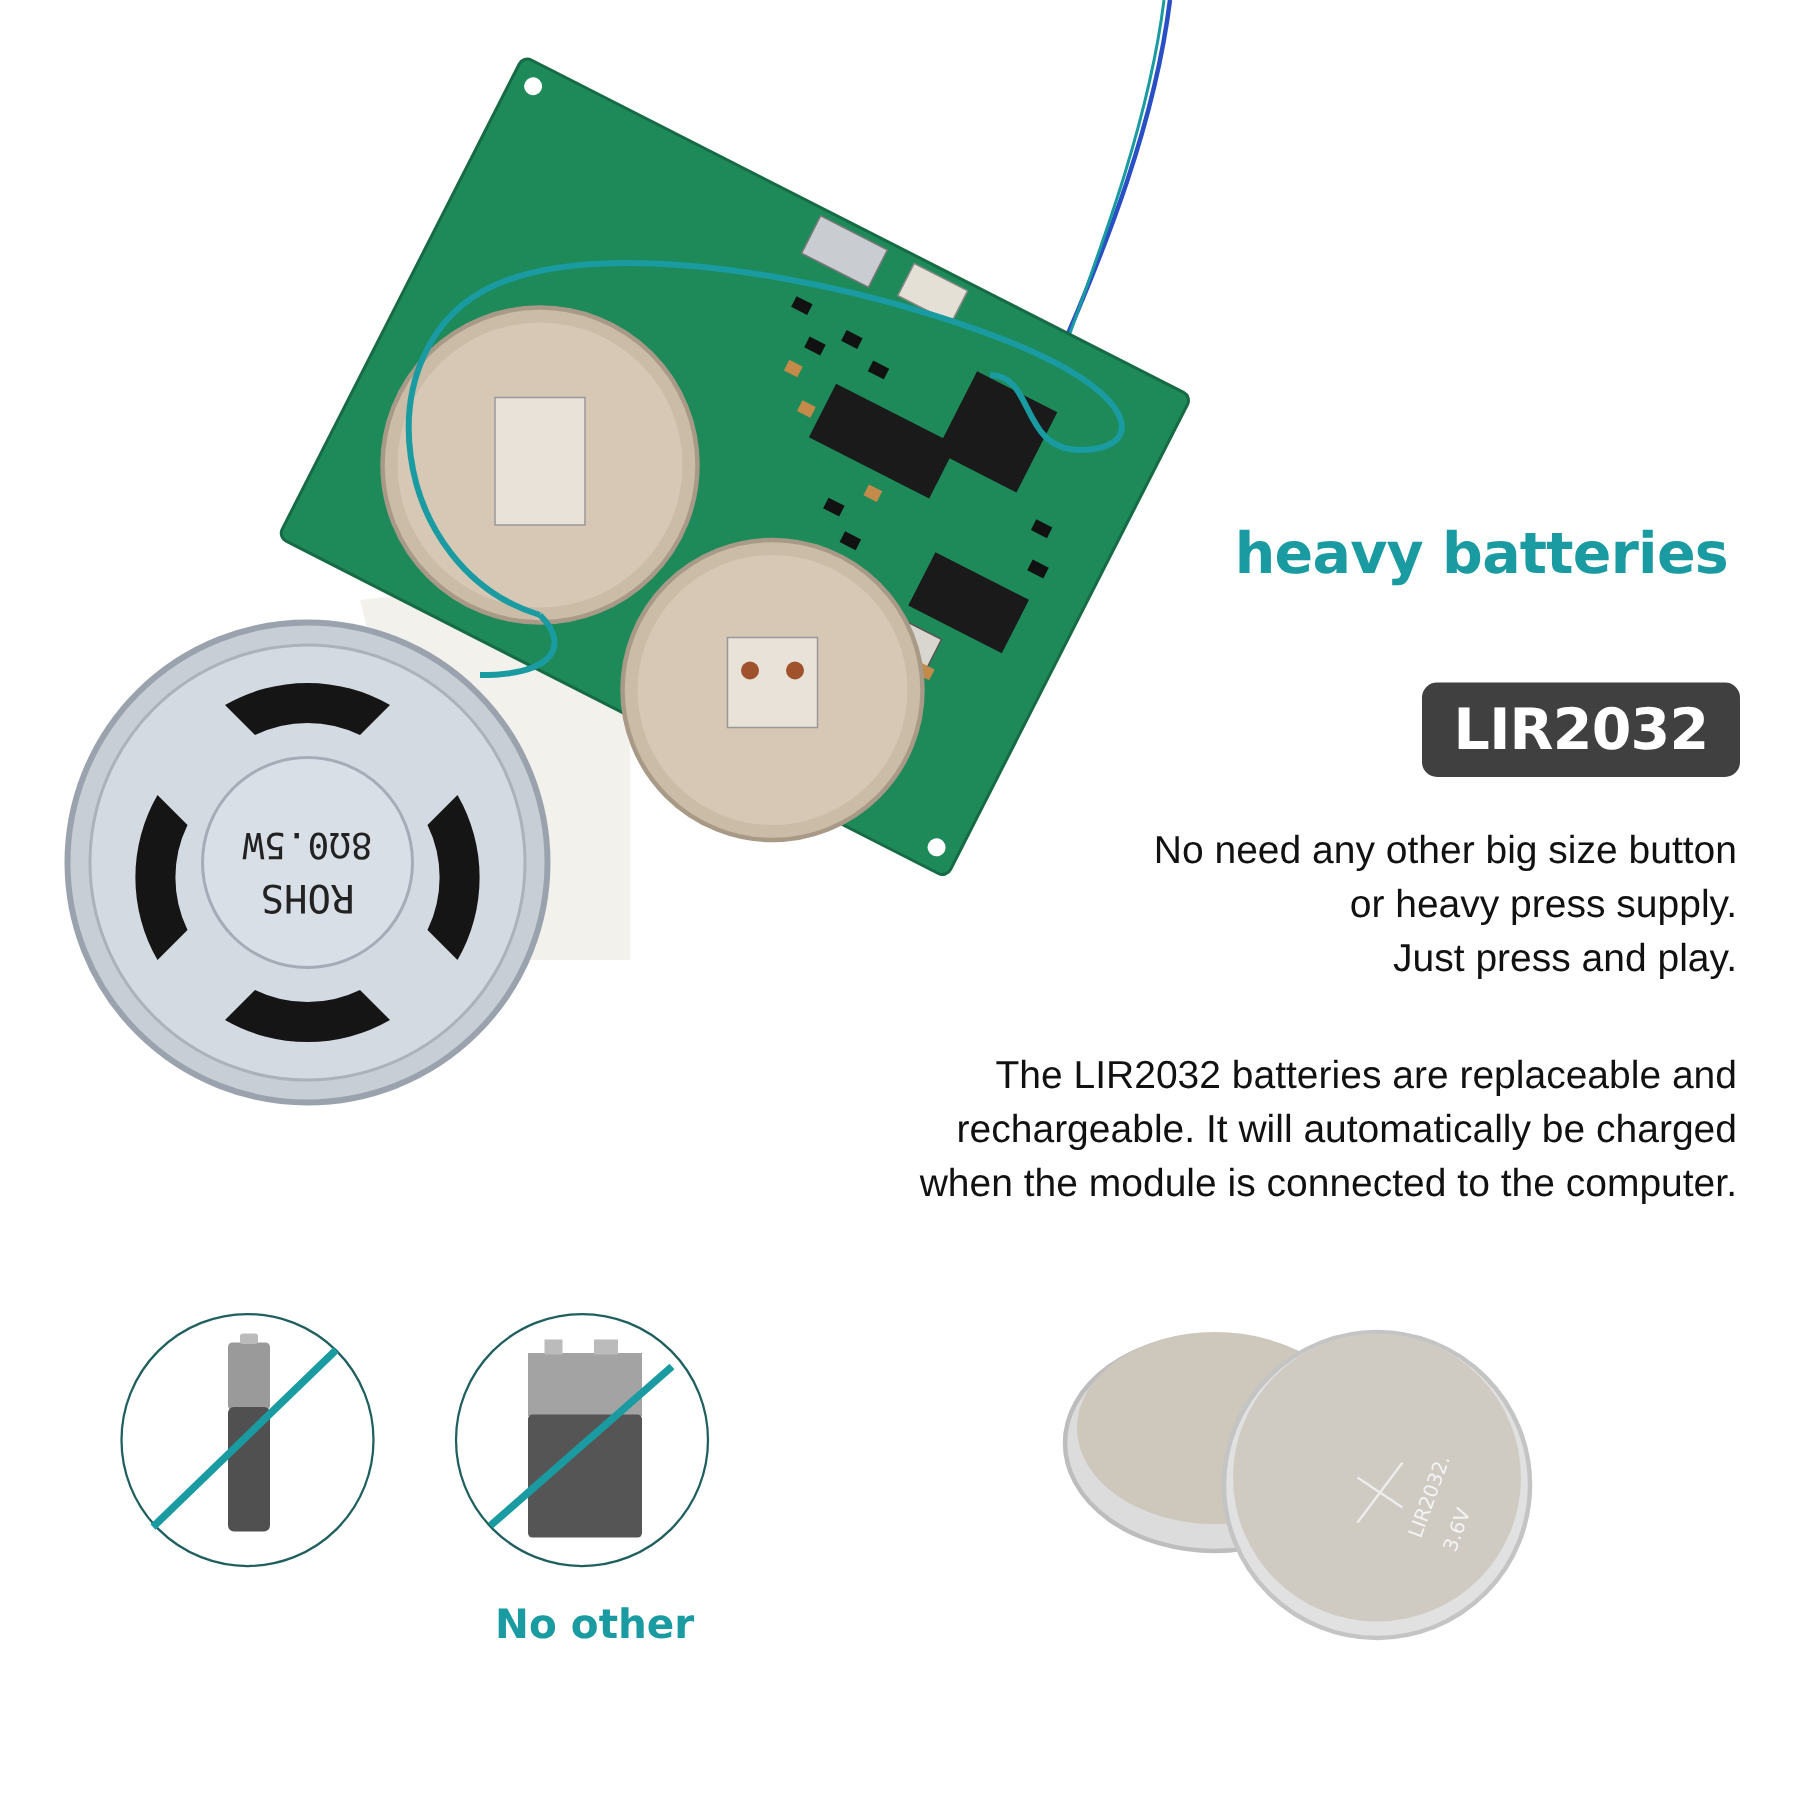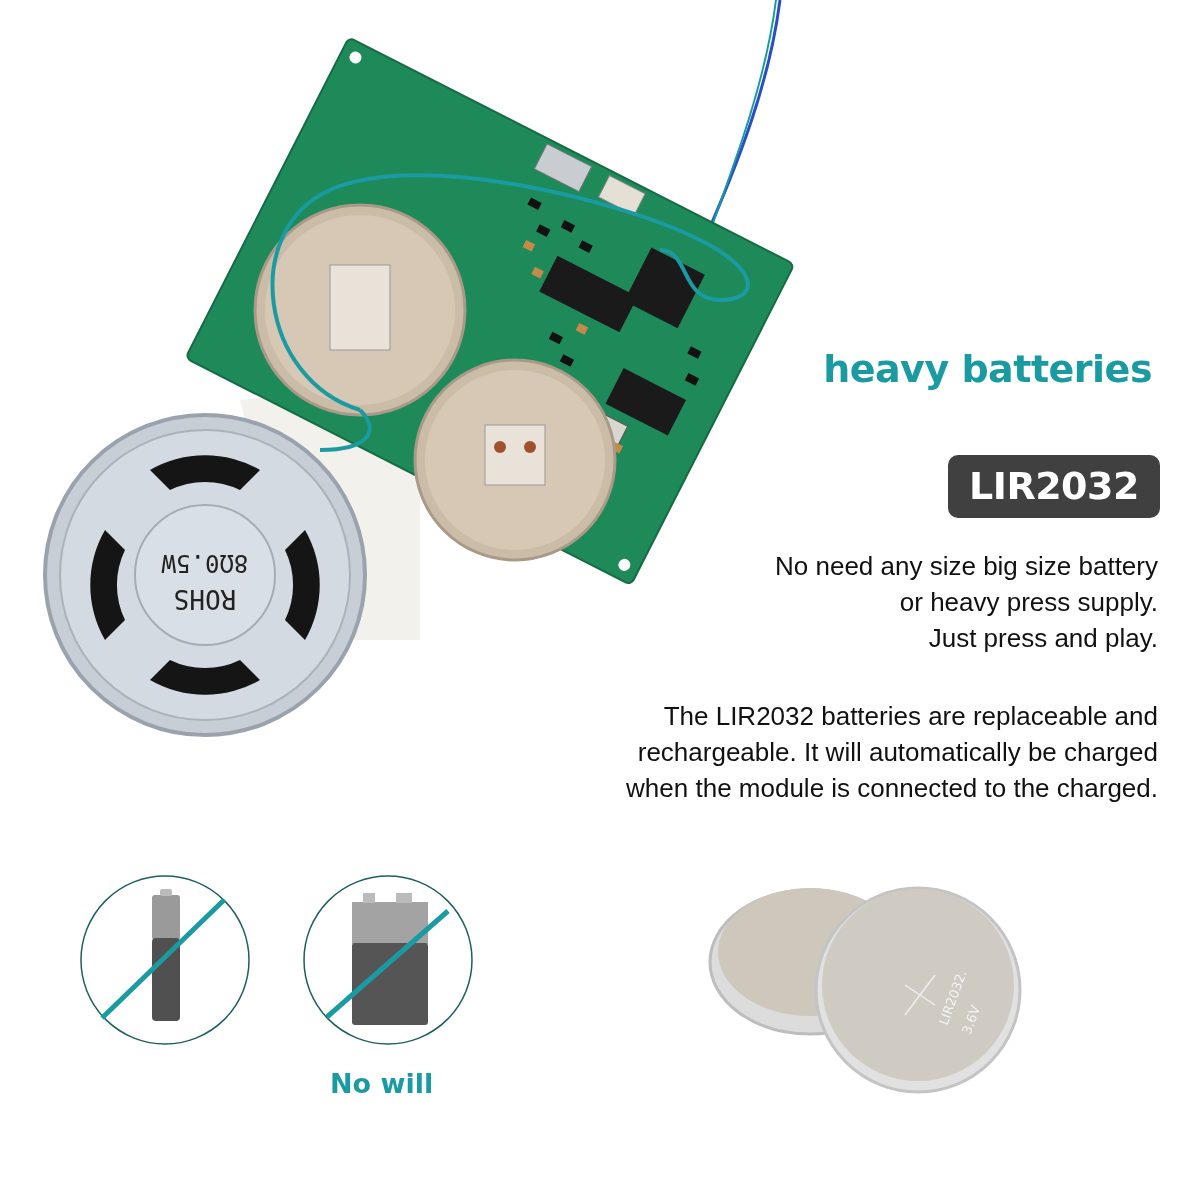--- a/index.html
+++ b/index.html
@@ -104,23 +104,23 @@
     <text x="975" y="1018" font-family="DejaVu Sans, sans-serif" font-size="13" fill="#f4f4f4" transform="rotate(-70 985 1030)">3.6V</text>
   </g>
 </svg>
 
 <div class="headline">
   <div>heavy batteries</div>
 </div>
 <div class="badge">LIR2032</div>
 
 <div class="para p1">
-  <div>No need any size big size battery</div>
+  <div>No need any other big size button</div>
   <div>or heavy press supply.</div>
   <div>Just press and play.</div>
 </div>
 <div class="para p2">
   <div>The LIR2032 batteries are replaceable and</div>
   <div>rechargeable. It will automatically be charged</div>
-  <div>when the module is connected to the charged.</div>
+  <div>when the module is connected to the computer.</div>
 </div>
 
-<div class="noneed">No will</div>
+<div class="noneed">No other</div>
 
 </body></html>

